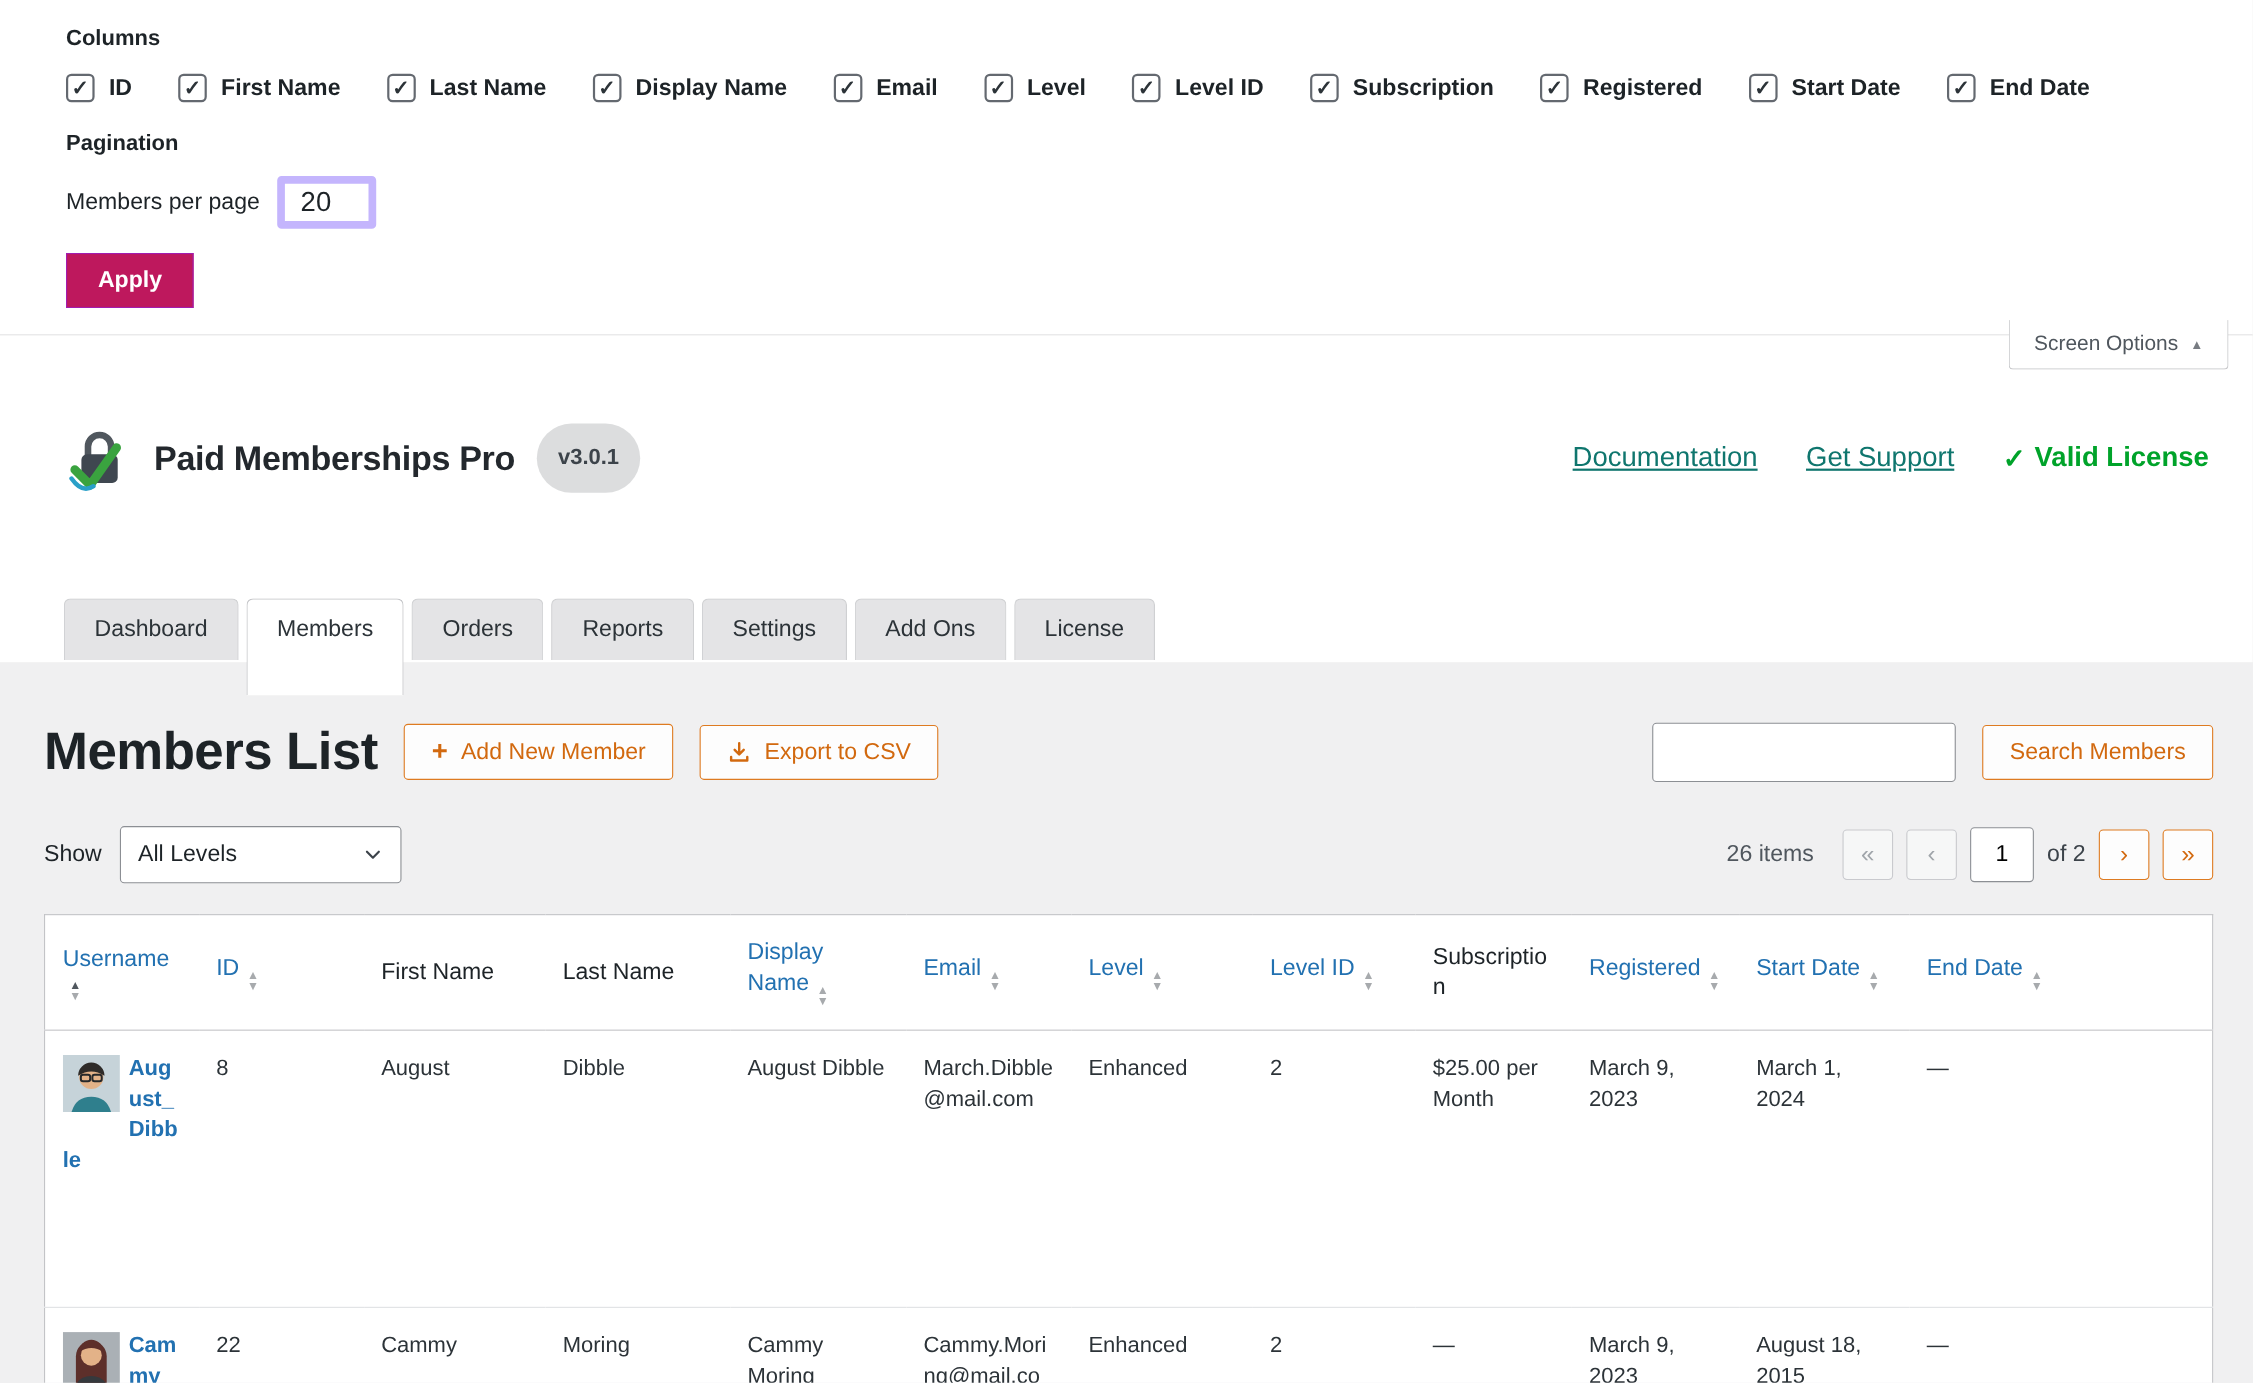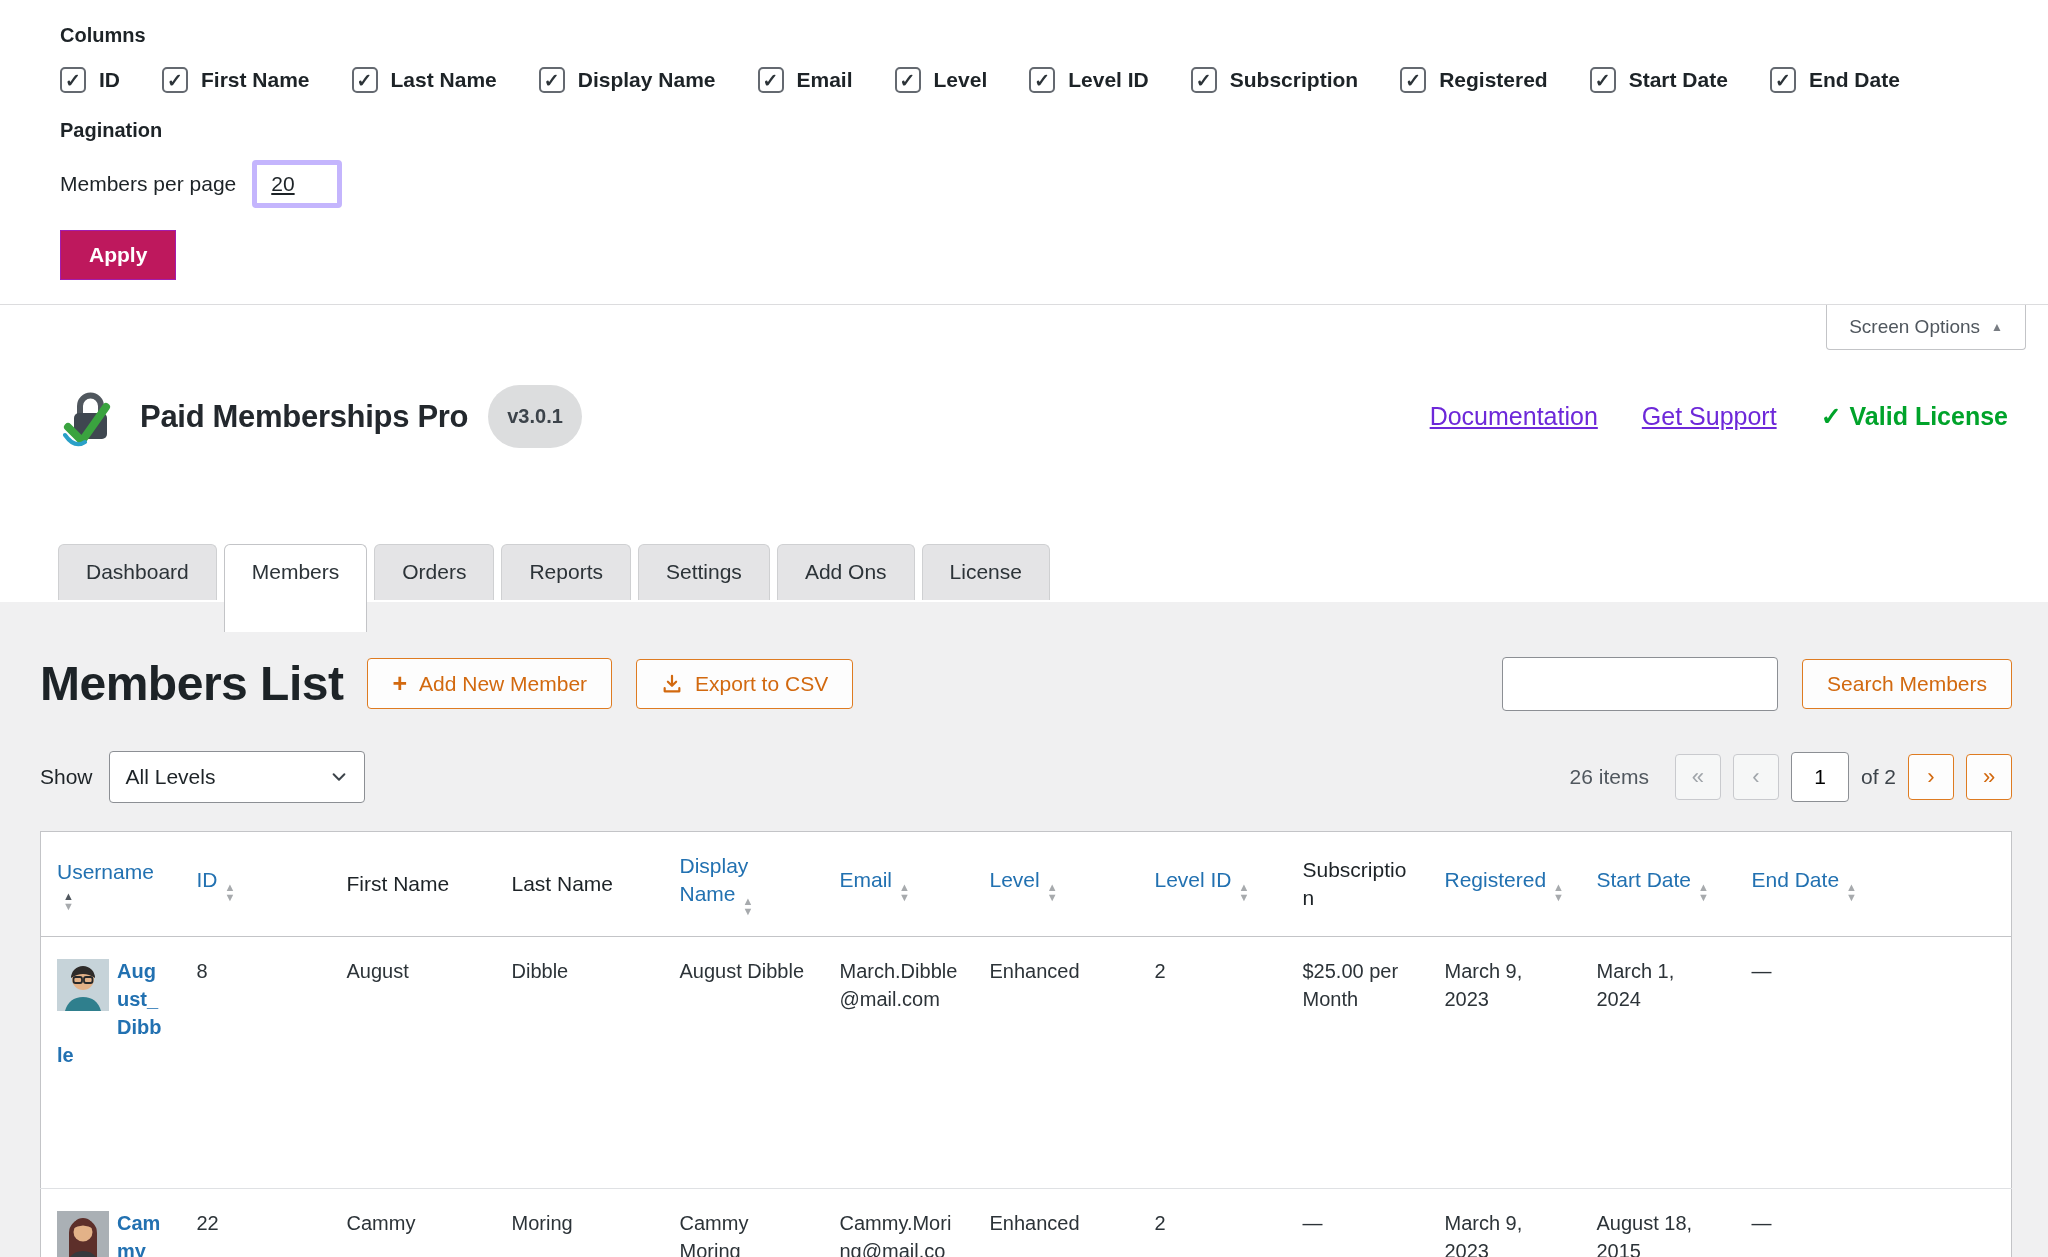--- a/index.html
+++ b/index.html
@@ -26,50 +26,50 @@
   .cb-item { display:flex; align-items:center; gap:13px; font-size:21px; font-weight:600; color:#1d2327; cursor:pointer; }
   .wpcb {
     width:26px; height:26px; background:#fff;
     border:2px solid #646970; border-radius:5px;
     display:flex; align-items:center; justify-content:center;
     font-size:19px; font-weight:700; color:#2c3338; line-height:1;
   }
   .wpcb.checked::after { content:"✓"; }
   .pp-row { display:flex; align-items:center; gap:16px; margin:18px 0 0 0; font-size:21px; color:#1d2327; }
   .pp-input {
-    width:90px; height:48px; border:5px solid #c4b5fd; border-radius:4px;
-    font-size:21px; padding:0 14px; font-family:"Liberation Sans",sans-serif; color:#1d2327;text-decoration:underline;
+    width:90px; height:48px; border:7px solid #c4b5fd; border-radius:4px;
+    font-size:25px; padding:0 14px; font-family:"Liberation Sans",sans-serif; color:#1d2327;
   }
   .apply-btn {
     margin-top:22px; display:inline-block;
     background:#be185d; border:1px solid #a21caf; border-radius:0;
     color:#fff; font-size:21px; font-weight:600; padding:12px 28px;
     font-family:"Liberation Sans",sans-serif; cursor:pointer;
   }
   .so-toggle {
-    position:absolute; top:305px; right:22px; z-index:6;
+    position:absolute; top:291px; right:22px; z-index:6;
     background:#fff; border:1px solid #c3c4c7; border-top:none;
     border-radius:0 0 4px 4px;
     padding:11px 22px; font-size:19px; color:#50575e;
     display:flex; align-items:center; gap:11px; cursor:pointer;
     font-family:"Liberation Sans",sans-serif;
   }
   .collapse-icon { font-size:12px; color:#787c82; }
 
   
   .pmpro-header { background:#fff; height:297px; display:flex; flex-direction:column; }
   .header-main { flex:1; display:flex; align-items:center; padding:10px 40px 26px 58px; }
   .logo { width:64px; height:64px; flex:0 0 auto; }
   .plugin-title { font-size:31px; font-weight:800; color:#23282d; margin-left:18px; letter-spacing:-0.3px; }
   .version-badge {
     margin-left:20px; background:#dcddde; color:#3c434a;
     border-radius:999px; font-size:20px; font-weight:700; padding:20px 19px;
   }
   .header-links { margin-left:auto; display:flex; align-items:center; gap:44px; font-size:25px; }
-  .header-links a { color:#6d28d9; text-decoration:underline; cursor:pointer; }
+  .header-links a { color:#0f766e; text-decoration:underline; cursor:pointer; }
   .license { color:#00a32a; font-weight:700; display:flex; align-items:center; gap:8px; }
 
   
   .tabs { height:58px; display:flex; align-items:flex-start; gap:7px; padding-left:58px; overflow:visible; }
   .tab {
     height:56px; padding:15px 27px; font-size:21px; color:#2c3338;
     background:#e4e4e6; border:1px solid #cfd0d2; border-bottom:none;
     border-radius:6px 6px 0 0; cursor:pointer; white-space:nowrap;
   }
   .tab.active {

